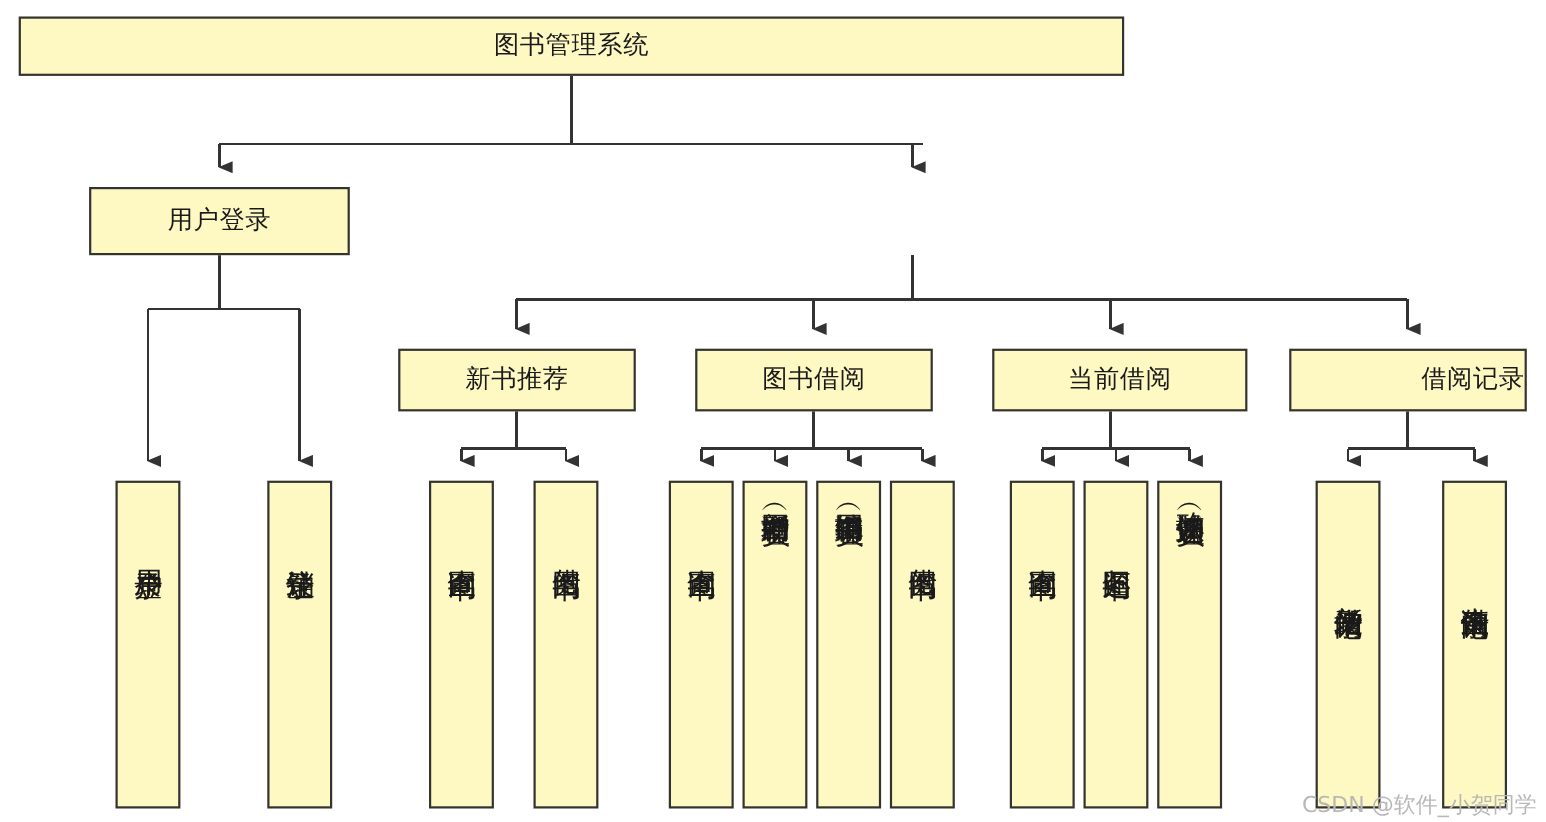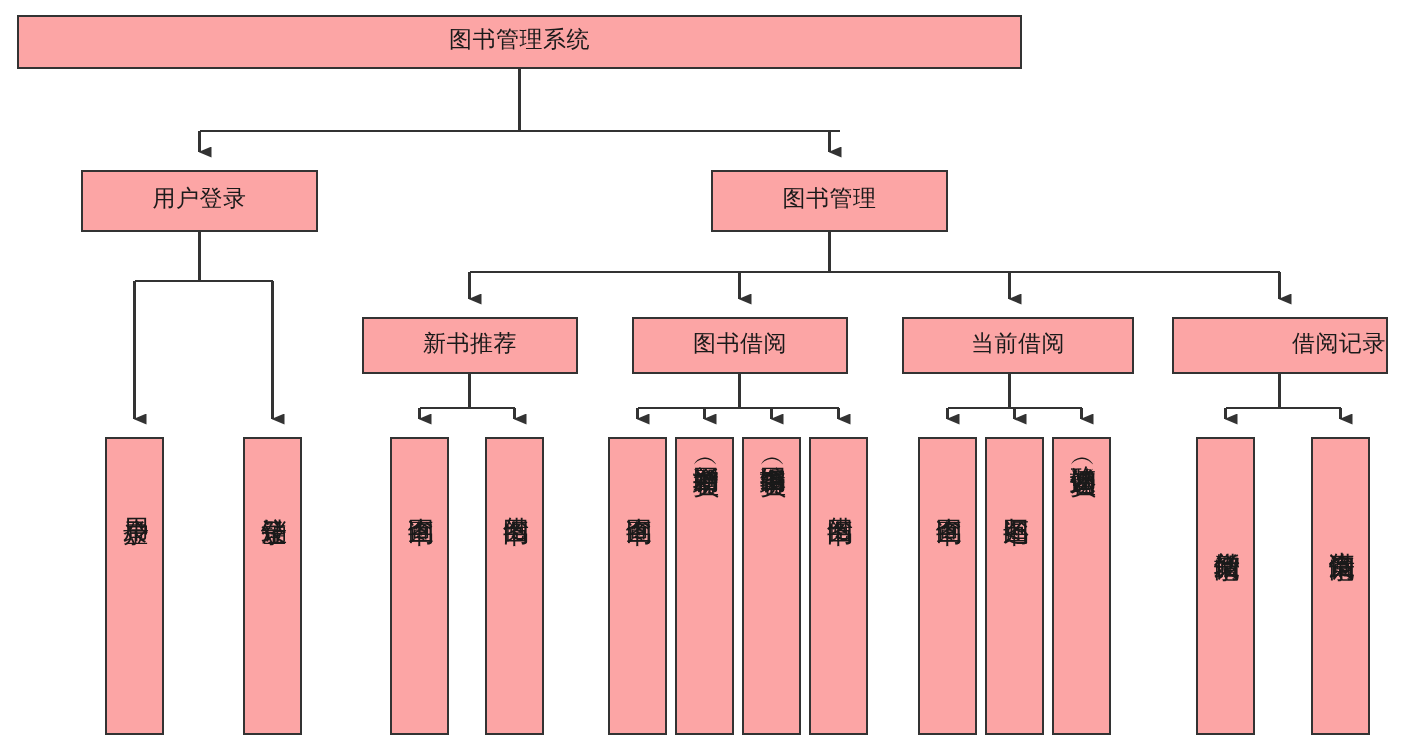--- a/index.html
+++ b/index.html
@@ -22,26 +22,25 @@
     position: absolute;
     left: 0;
     top: 0;
     width: 1405px;
     height: 747px;
   }
   .node {
     position: absolute;
     box-sizing: border-box;
     border: 2px solid #333333;
-    background: #fca5a5;
+    background: #fef9c3;
     display: flex;
     align-items: center;
     justify-content: center;
     color: #1a1a1a;
-    font-family: Liberation Mono, monospace;
   }
   .node-label {
     display: block;
     text-align: center;
     line-height: 1.12;
   }
   .node.horizontal .node-label {
     writing-mode: horizontal-tb;
     font-size: 23px;
     letter-spacing: 0.5px;
@@ -128,23 +127,20 @@
     </g>
   </svg>
 
   <div class="node horizontal" style="left:17px; top:15px; width:1005px; height:54px;">
     <span class="node-label">图书管理系统</span>
   </div>
 
   <div class="node horizontal" style="left:81px; top:170px; width:237px; height:62px;">
     <span class="node-label">用户登录</span>
   </div>
-  <div class="node horizontal" style="left:711px; top:170px; width:237px; height:62px;">
-    <span class="node-label">图书管理</span>
-  </div>
 
   <div class="node horizontal" style="left:362px; top:317px; width:216px; height:57px;">
     <span class="node-label">新书推荐</span>
   </div>
   <div class="node horizontal" style="left:632px; top:317px; width:216px; height:57px;">
     <span class="node-label">图书借阅</span>
   </div>
   <div class="node horizontal" style="left:902px; top:317px; width:232px; height:57px;">
     <span class="node-label">当前借阅</span>
   </div>
@@ -185,14 +181,15 @@
   <div class="node vertical" style="left:1052px; top:437px; width:59px; height:298px;">
     <span class="node-label">确认归还（管理员）</span>
   </div>
   <div class="node vertical mid2" style="left:1196px; top:437px; width:59px; height:298px;">
     <span class="node-label">新增借阅记录</span>
   </div>
   <div class="node vertical mid2" style="left:1311px; top:437px; width:59px; height:298px;">
     <span class="node-label">查询借阅记录</span>
   </div>
 
+  <div id="watermark">CSDN @软件_小贺同学</div>
 
 </div>
 
 </body></html>

